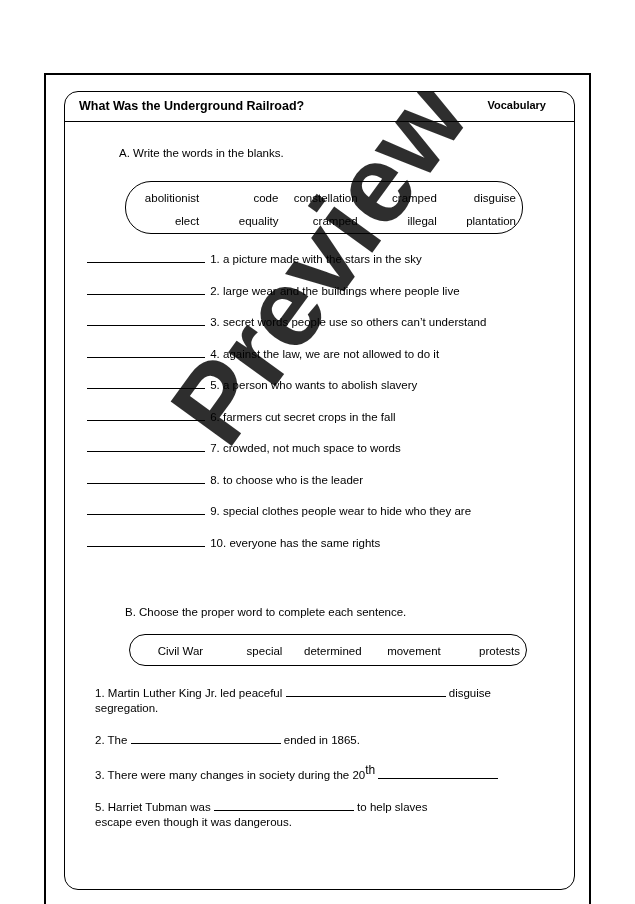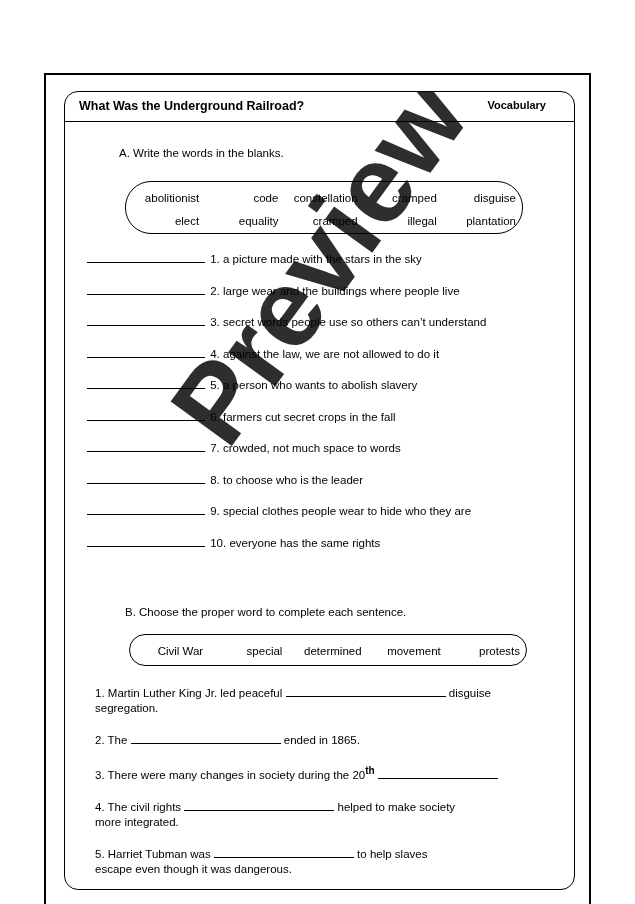--- a/index.html
+++ b/index.html
@@ -152,21 +152,21 @@
   .s-blank {
     display: inline-block;
     border-bottom: 1px solid #000000;
     height: 12px;
     vertical-align: baseline;
   }
   .w160 { width: 160px; }
   .w150 { width: 150px; }
   .w140 { width: 140px; }
   .w120 { width: 120px; }
-  sup { font-size: 10px; font-weight: bold; }
+  sup { font-size: 12px; }
 
   .watermark {
     position: absolute;
     left: 0;
     top: 0;
     width: 100%;
     height: 100%;
     pointer-events: none;
     z-index: 50;
   }
@@ -293,27 +293,20 @@
           <span>The</span>
           <span class="s-blank w150"></span>
           <span>ended in 1865.</span>
         </div>
         <div class="sentence">
           <span>3.</span>
           <span>There were many changes in society during the 20</span><sup>th</sup>
           <span class="s-blank w120"></span>
         </div>
         <div class="sentence">
-          <span>4.</span>
-          <span>The civil rights</span>
-          <span class="s-blank w150"></span>
-          <span>helped to make society</span><br>
-          <span>more integrated.</span>
-        </div>
-        <div class="sentence">
           <span>5.</span>
           <span>Harriet Tubman was</span>
           <span class="s-blank w140"></span>
           <span>to help slaves</span><br>
           <span>escape even though it was dangerous.</span>
         </div>
       </div>
 
     </div>
 

